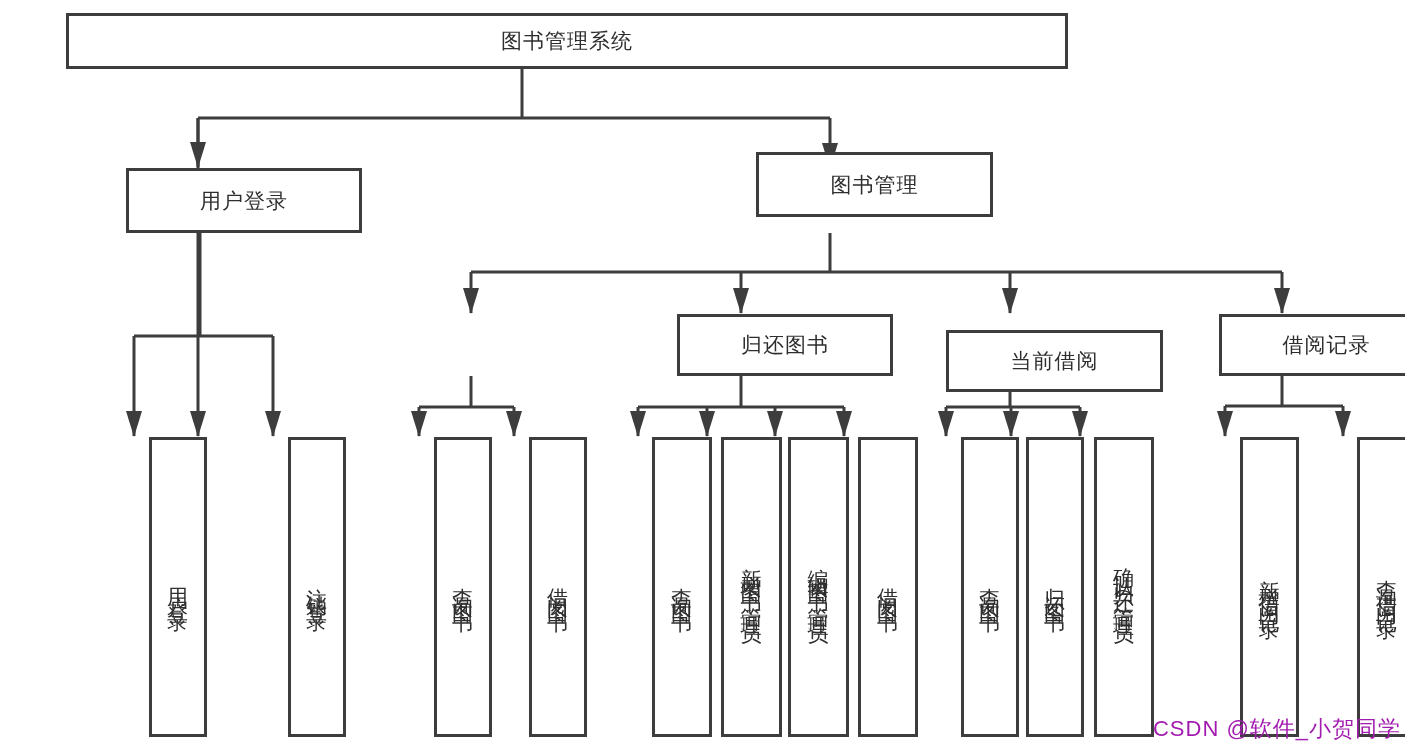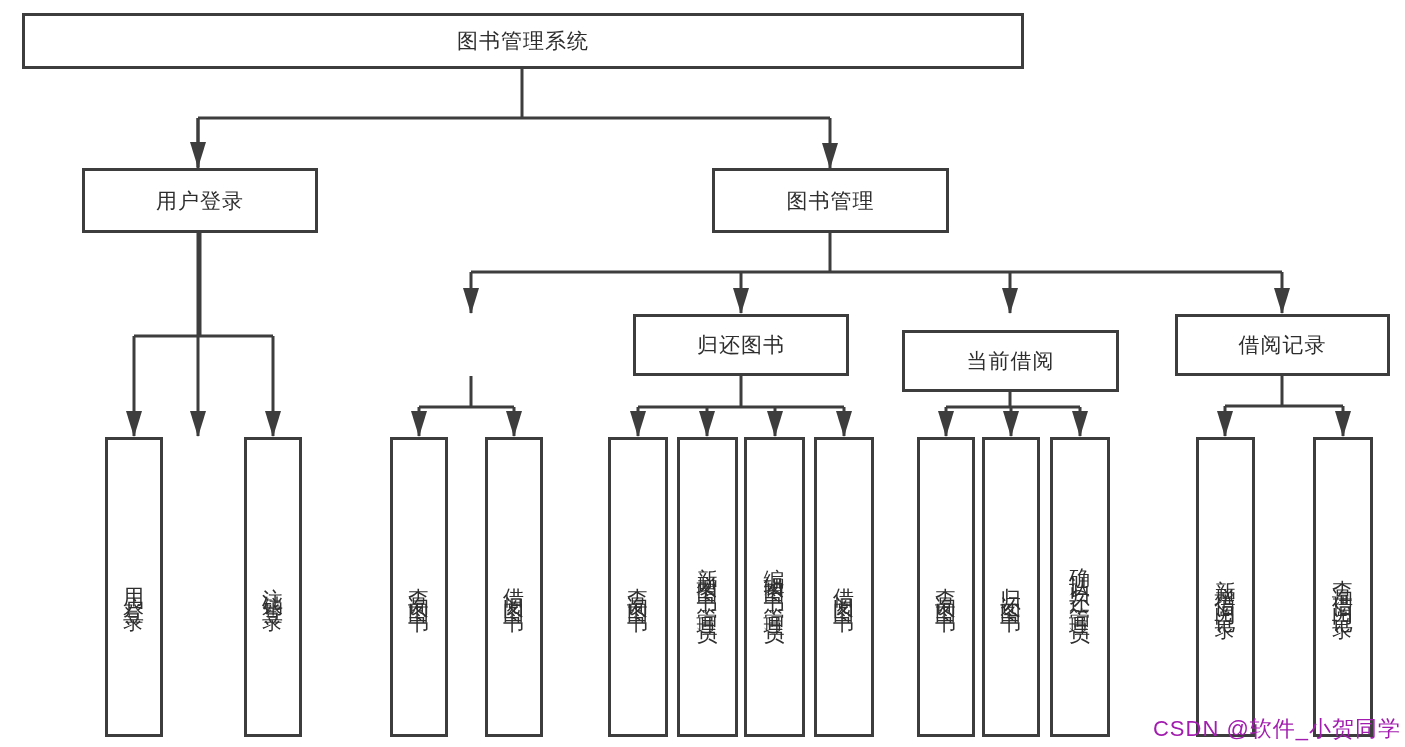--- a/index.html
+++ b/index.html
@@ -5,21 +5,21 @@
   html,body{margin:0;padding:0;background:#ffffff;}
   .canvas{
     position:relative;width:1405px;height:747px;background:#ffffff;overflow:hidden;
     font-family:"Liberation Sans",sans-serif;
   }
   .connectors{position:absolute;left:0;top:0;z-index:1;}
   .box{
     position:absolute;box-sizing:border-box;z-index:2;
     border:3px solid #3d3d3d;background:#ffffff;
     display:flex;align-items:center;justify-content:center;
-    font-size:21px;color:#2e2e2e;letter-spacing:1px;
+    font-size:21px;color:#2e2e2e;letter-spacing:1px;margin-left:44px;
   }
   .v{
     writing-mode:vertical-rl;text-orientation:mixed;
     letter-spacing:8px;line-height:1;font-size:21px;
   }
   .watermark{
     position:absolute;z-index:5;right:4px;top:714px;
     font-size:22px;color:#a21caf;letter-spacing:1px;white-space:nowrap;
   }
 </style>
@@ -75,21 +75,21 @@
       <path d="M1282,376 V406"></path>
       <path d="M1225,406 H1343"></path>
       <path d="M1225,406 V436" marker-end="url(#arw)"></path>
       <path d="M1343,406 V436" marker-end="url(#arw)"></path>
     </g>
   </svg>
 
   <div class="box" style="left:22px;top:13px;width:1002px;height:56px">图书管理系统</div>
 
   <div class="box" style="left:82px;top:168px;width:236px;height:65px">用户登录</div>
-  <div class="box" style="left:712px;top:168px;width:237px;height:65px">图书管理</div>
+  <div class="box" style="left:712px;top:152px;width:237px;height:65px">图书管理</div>
 
   <div class="box" style="left:633px;top:314px;width:216px;height:62px">归还图书</div>
   <div class="box" style="left:902px;top:330px;width:217px;height:62px">当前借阅</div>
   <div class="box" style="left:1175px;top:314px;width:215px;height:62px">借阅记录</div>
 
   <div class="box v" style="left:105px;top:437px;width:58px;height:300px">用户登录</div>
   <div class="box v" style="left:244px;top:437px;width:58px;height:300px">注销登录</div>
 
   <div class="box v" style="left:390px;top:437px;width:58px;height:300px">查询图书</div>
   <div class="box v" style="left:485px;top:437px;width:58px;height:300px">借阅图书</div>

